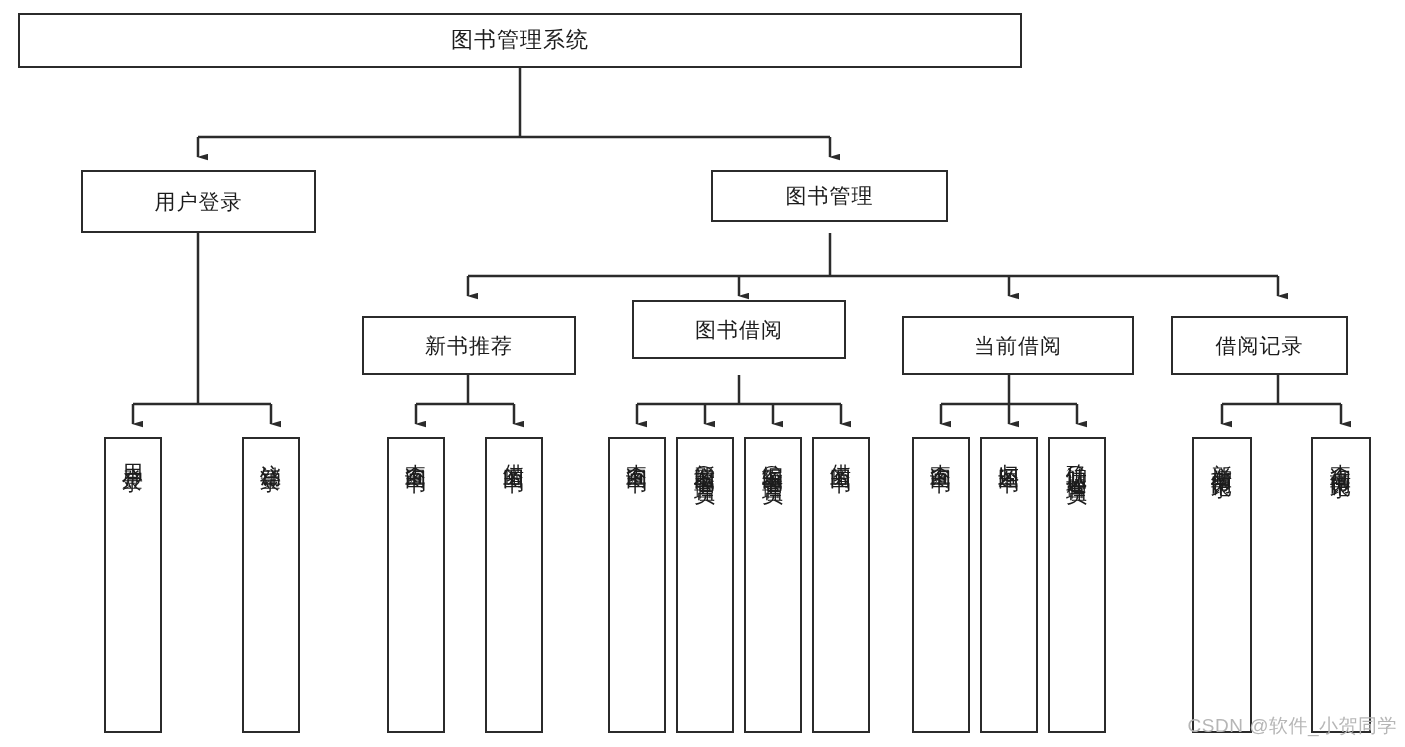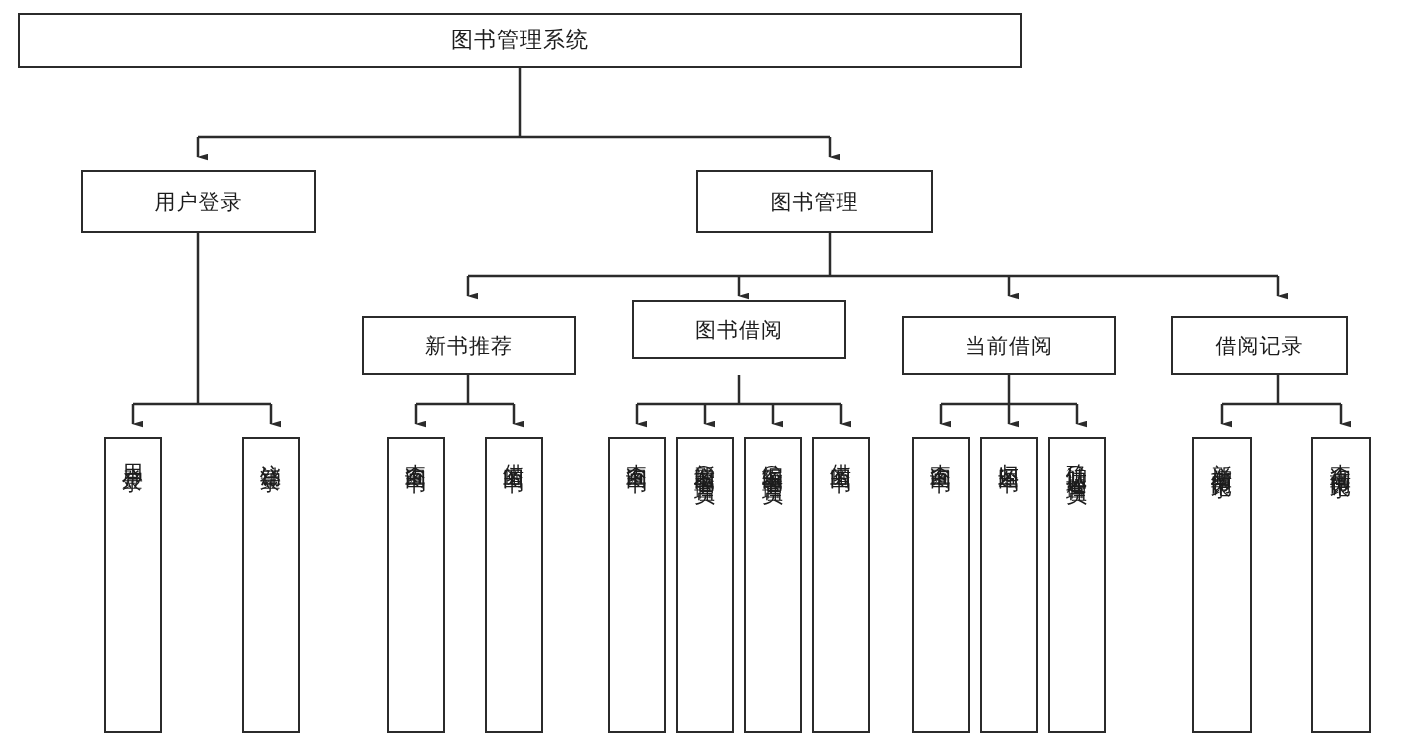--- a/index.html
+++ b/index.html
@@ -128,33 +128,33 @@
   </svg>
 
   <div class="node root" style="left:18px; top:13px; width:1004px; height:55px;">
     <span class="label">图书管理系统</span>
   </div>
 
   <div class="node" style="left:81px; top:170px; width:235px; height:63px;">
     <span class="label">用户登录</span>
   </div>
 
-  <div class="node" style="left:696px; top:170px; width:237px; height:63px;">
+  <div class="node" style="left:711px; top:170px; width:237px; height:52px;">
     <span class="label">图书管理</span>
   </div>
 
   <div class="node" style="left:362px; top:316px; width:214px; height:59px;align-items:center;">
     <span class="label">新书推荐</span>
   </div>
 
   <div class="node" style="left:632px; top:300px; width:214px; height:59px;">
     <span class="label">图书借阅</span>
   </div>
 
-  <div class="node" style="left:902px; top:316px; width:214px; height:59px;">
+  <div class="node" style="left:902px; top:316px; width:232px; height:59px;">
     <span class="label">当前借阅</span>
   </div>
 
   <div class="node" style="left:1171px; top:316px; width:177px; height:59px;">
     <span class="label">借阅记录</span>
   </div>
 
   <div class="node vertical" style="left:104px; top:437px; width:58px; height:296px;">
     <span class="label">用户登录</span>
   </div>
@@ -200,14 +200,15 @@
   </div>
 
   <div class="node vertical" style="left:1192px; top:437px; width:60px; height:296px;">
     <span class="label">新增借阅记录</span>
   </div>
 
   <div class="node vertical" style="left:1311px; top:437px; width:60px; height:296px;">
     <span class="label">查询借阅记录</span>
   </div>
 
+  <div class="watermark">CSDN @软件_小贺同学</div>
 
 </div>
 
 </body></html>

